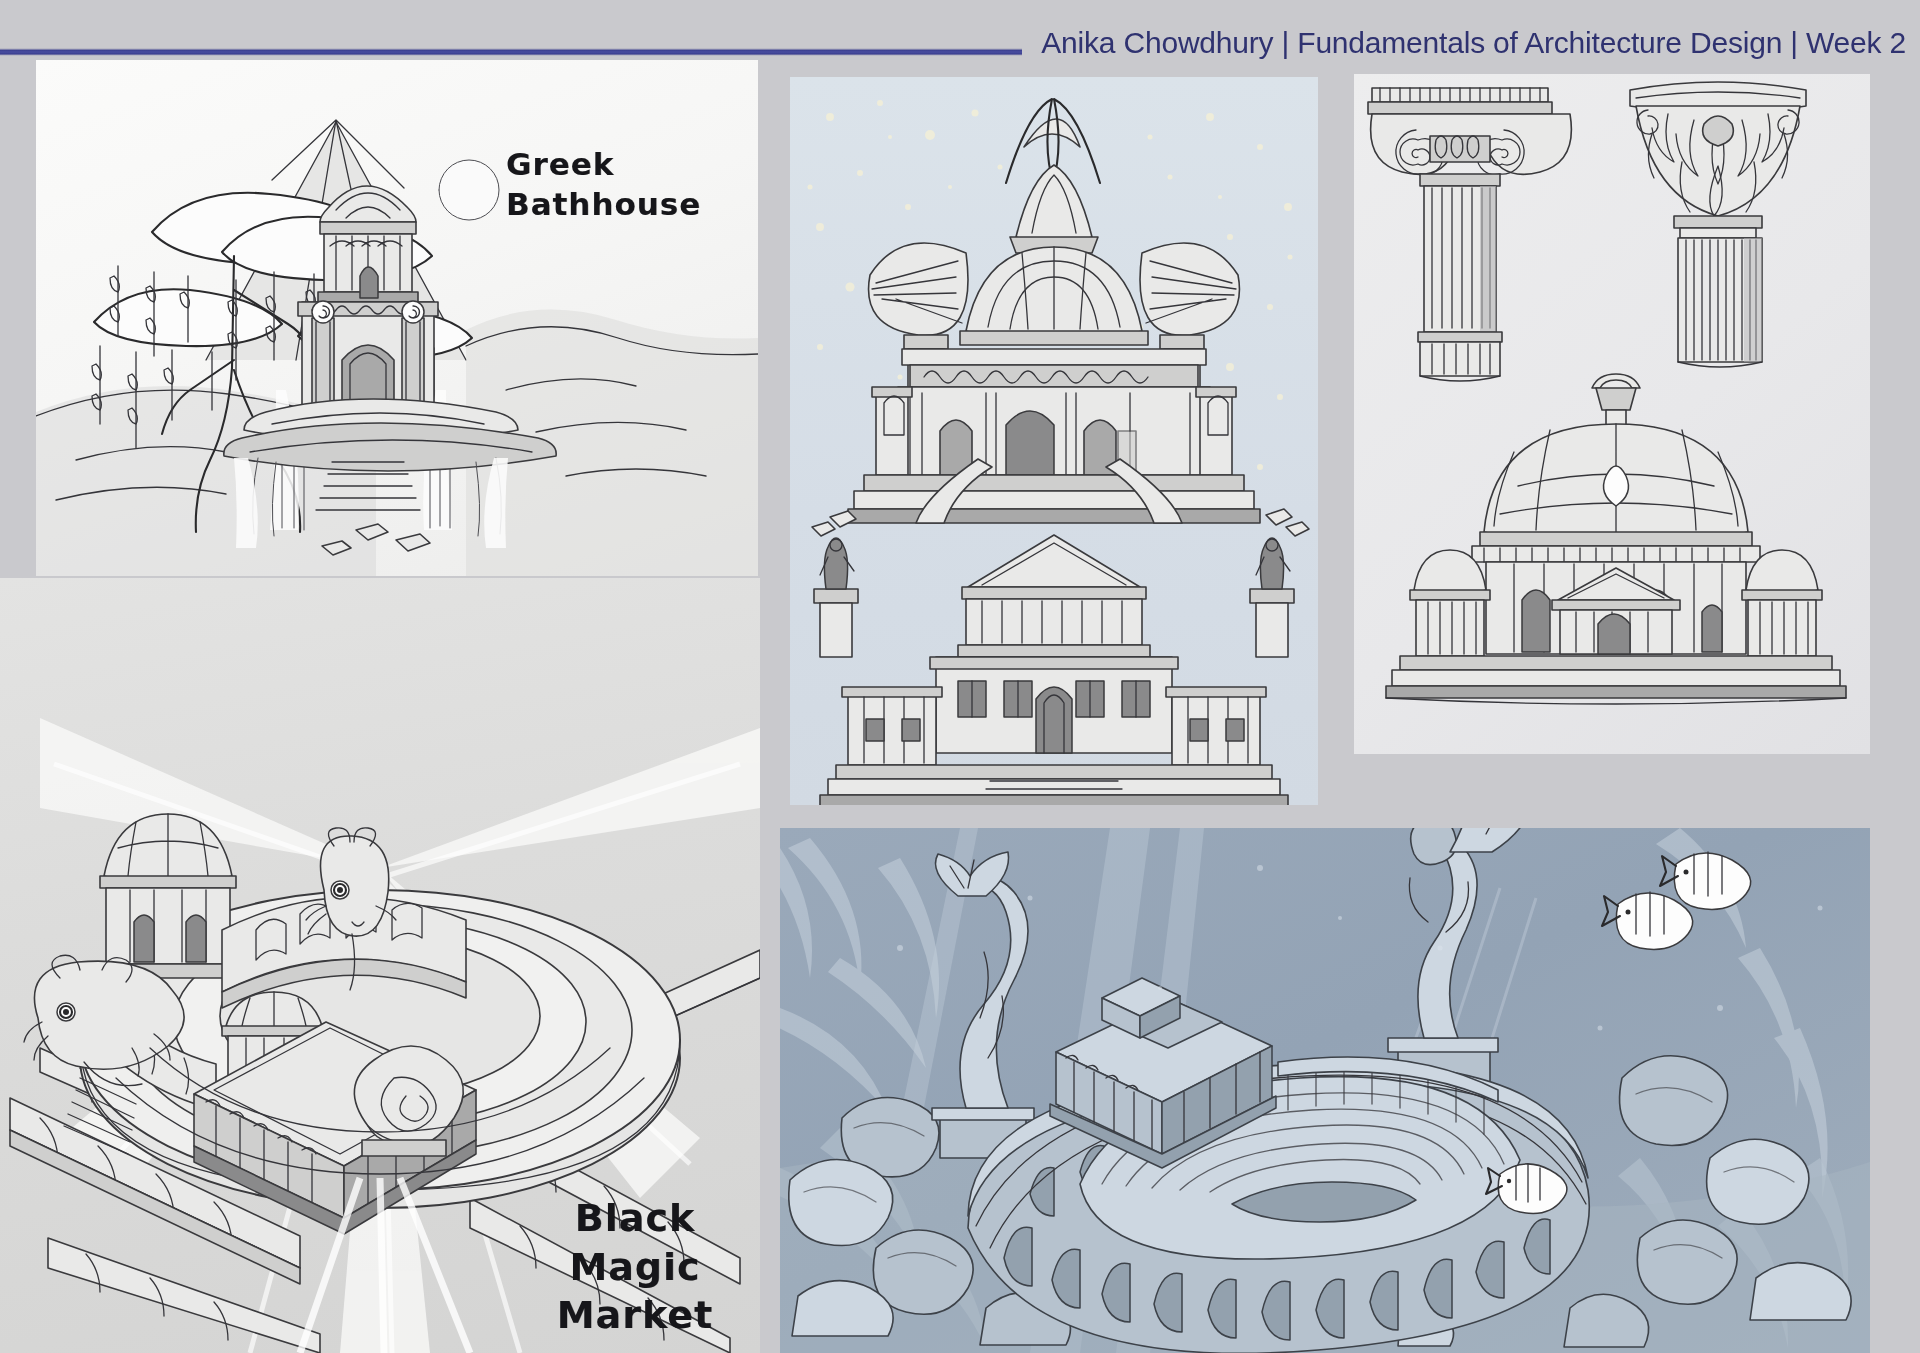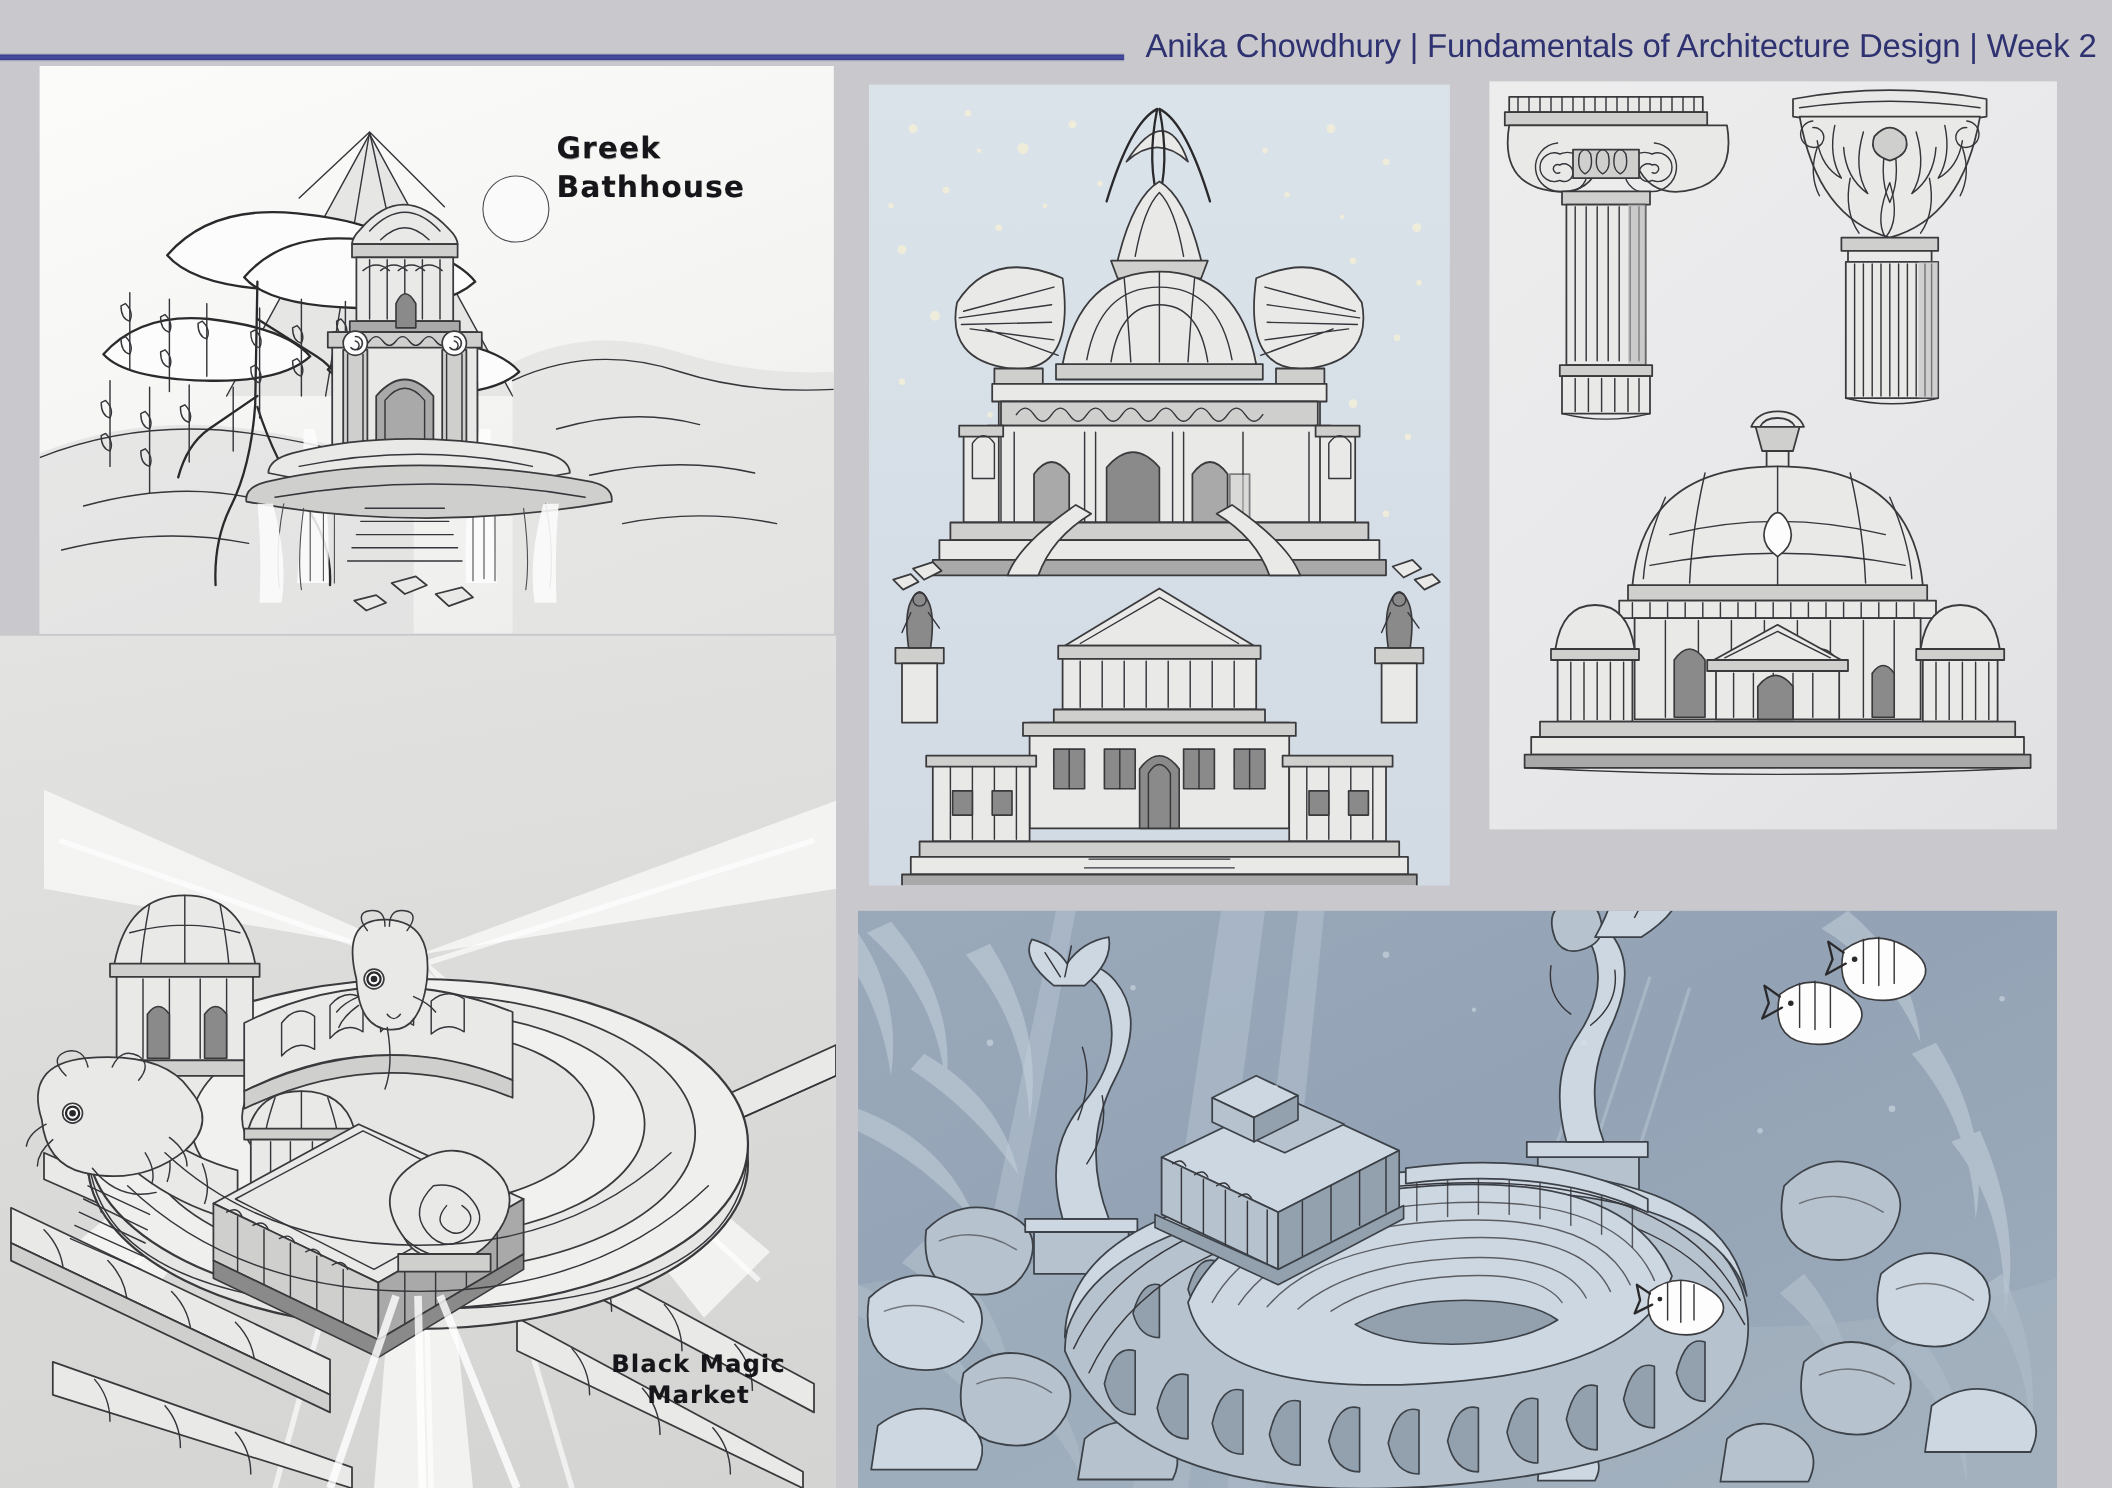--- a/index.html
+++ b/index.html
@@ -57,22 +57,22 @@
   .hand-label {
     position:absolute;
     font-family:"DejaVu Sans", sans-serif;
     font-weight:700;
     letter-spacing:1px;
     color:#16161a;
     white-space:pre-line;
     line-height:1.28;
     text-shadow:0.4px 0.4px 0 rgba(0,0,0,.35);
   }
-  #label-bathhouse { left:470px; top:59px; font-size:27px; }
-  #label-market    { left:510px; top:649px; font-size:22px; text-align:center; }
+  #label-bathhouse { left:470px; top:85px; font-size:31px; }
+  #label-market    { left:510px; top:616px; font-size:38px; text-align:center; }
 
   
   svg.art { position:absolute; left:0; top:0; width:100%; height:100%; display:block; }
   .ink  { fill:none; stroke:#2a2a2c; stroke-width:2.1; stroke-linecap:round; stroke-linejoin:round; }
   .ink-t{ fill:none; stroke:#35353a; stroke-width:1.3; stroke-linecap:round; stroke-linejoin:round; }
   .ink-h{ fill:none; stroke:#4d4d52; stroke-width:1; stroke-linecap:round; }
   .wash-l{ fill:#e9e9e8; stroke:#3a3a3d; stroke-width:1.6; stroke-linejoin:round; }
   .wash-m{ fill:#cfcfce; stroke:#3a3a3d; stroke-width:1.6; stroke-linejoin:round; }
   .wash-d{ fill:#a9a9a9; stroke:#3a3a3d; stroke-width:1.6; stroke-linejoin:round; }
   .wash-x{ fill:#8a8a8b; stroke:#3a3a3d; stroke-width:1.5; stroke-linejoin:round; }

